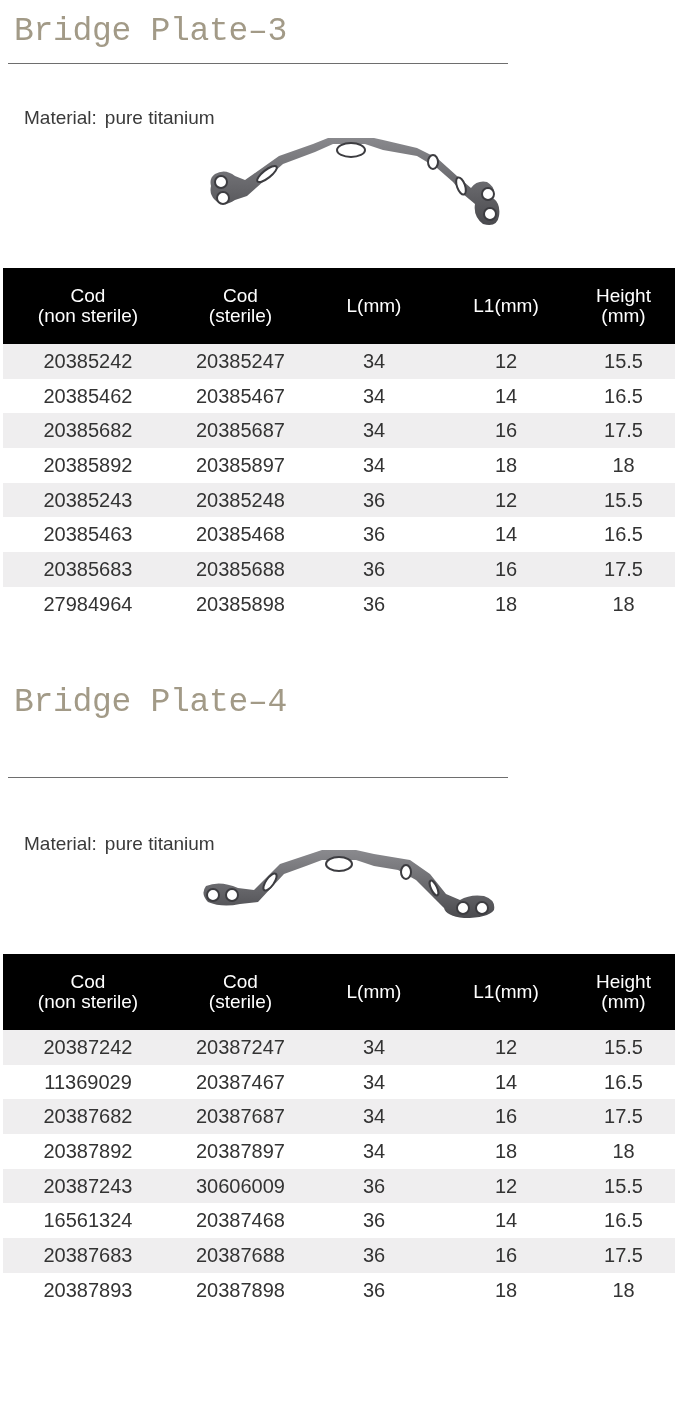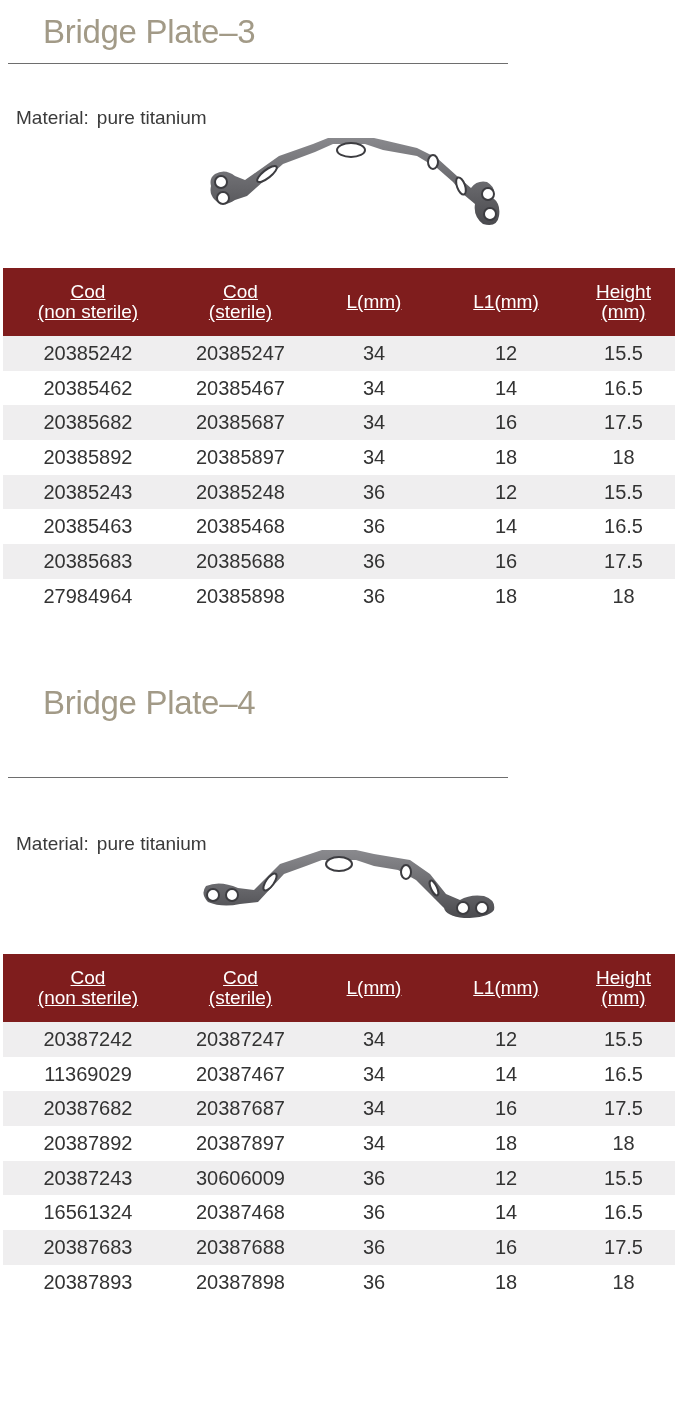--- a/index.html
+++ b/index.html
@@ -1,27 +1,27 @@
 <!DOCTYPE html>
 <html><head>
 <meta charset="utf-8">
 <style>
   html, body { margin: 0; padding: 0; background: #ffffff; }
   body { width: 683px; height: 1418px; position: relative; overflow: hidden;
          font-family: "Liberation Sans", "DejaVu Sans", sans-serif; color: #333; }
   .section { position: absolute; left: 0; width: 683px; }
   .title { position: absolute; left: 14px; font-size: 33px; color: #a29a87; letter-spacing: -0.3px;
-           font-family: Liberation Sans, sans-serif; white-space: nowrap; margin-left: 29px; }
+           font-family: Liberation Mono, monospace; white-space: nowrap; }
   .rule { position: absolute; left: 8px; width: 500px; height: 0; border-top: 1.5px solid #6e6e6e; }
-  .material { position: absolute; left: 16px; font-size: 19px; color: #3a3a3a; white-space: nowrap; }
+  .material { position: absolute; left: 24px; font-size: 19px; color: #3a3a3a; white-space: nowrap; }
   .material .val { margin-left: 8px; }
   .plate { position: absolute; }
   table.spec { position: absolute; left: 3px; width: 672px; border-collapse: collapse; table-layout: fixed; }
-  table.spec thead th { background: #7f1d1d; color: #ffffff; font-weight: normal; font-size: 19px;
-           line-height: 20px; height: 68px; padding: 0; text-align: center; vertical-align: middle; text-decoration: underline; }
+  table.spec thead th { background: #000000; color: #ffffff; font-weight: normal; font-size: 19px;
+           line-height: 20px; height: 76px; padding: 0; text-align: center; vertical-align: middle; }
   table.spec thead th span { display: block; }
   table.spec tbody td { height: 34.7px; padding: 0; text-align: center; font-size: 20px; color: #333;
            vertical-align: middle; }
   table.spec tbody tr:nth-child(odd) td { background: #efeeef; }
   table.spec tbody tr:nth-child(even) td { background: #ffffff; }
   col.c1 { width: 170px; } col.c2 { width: 135px; } col.c3 { width: 132px; } col.c4 { width: 132px; } col.c5 { width: 103px; }
 </style>
 </head>
 <body>
 

